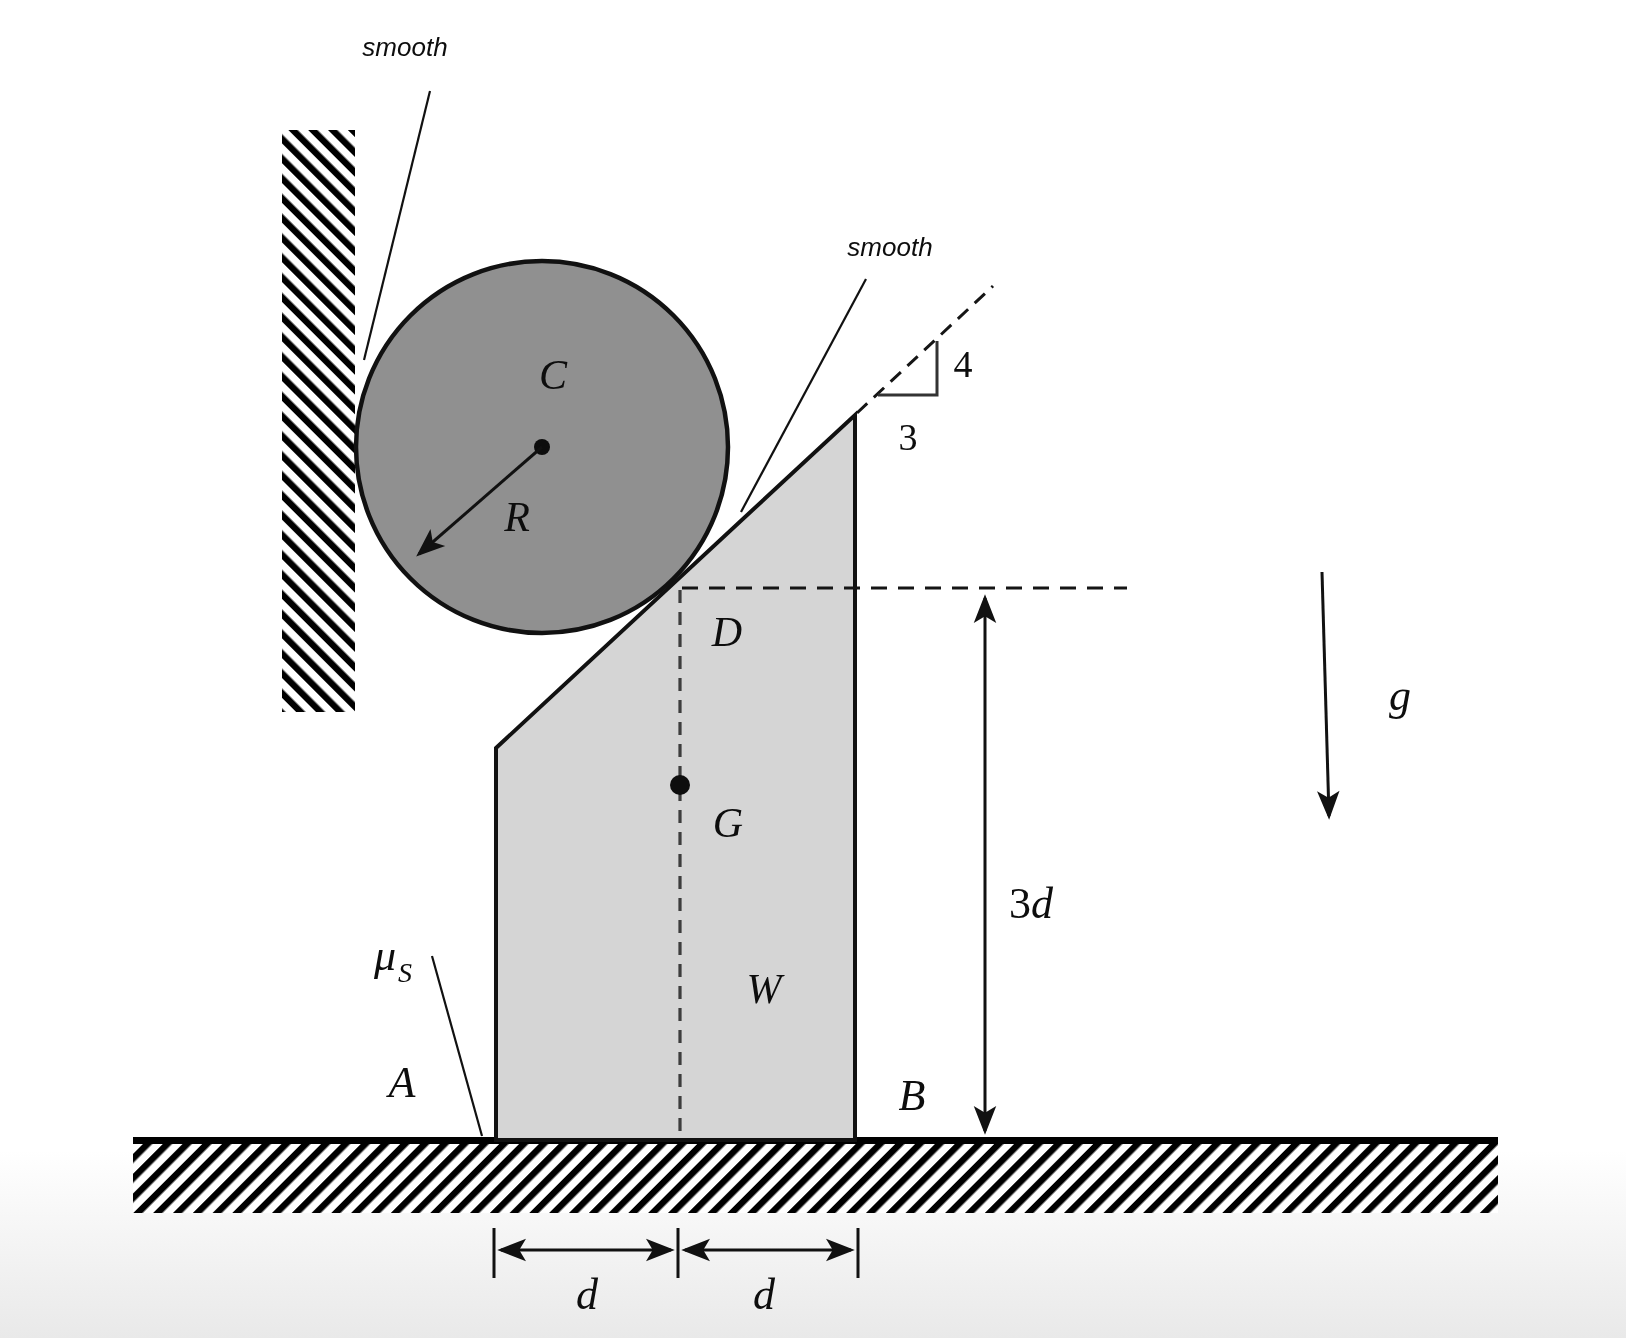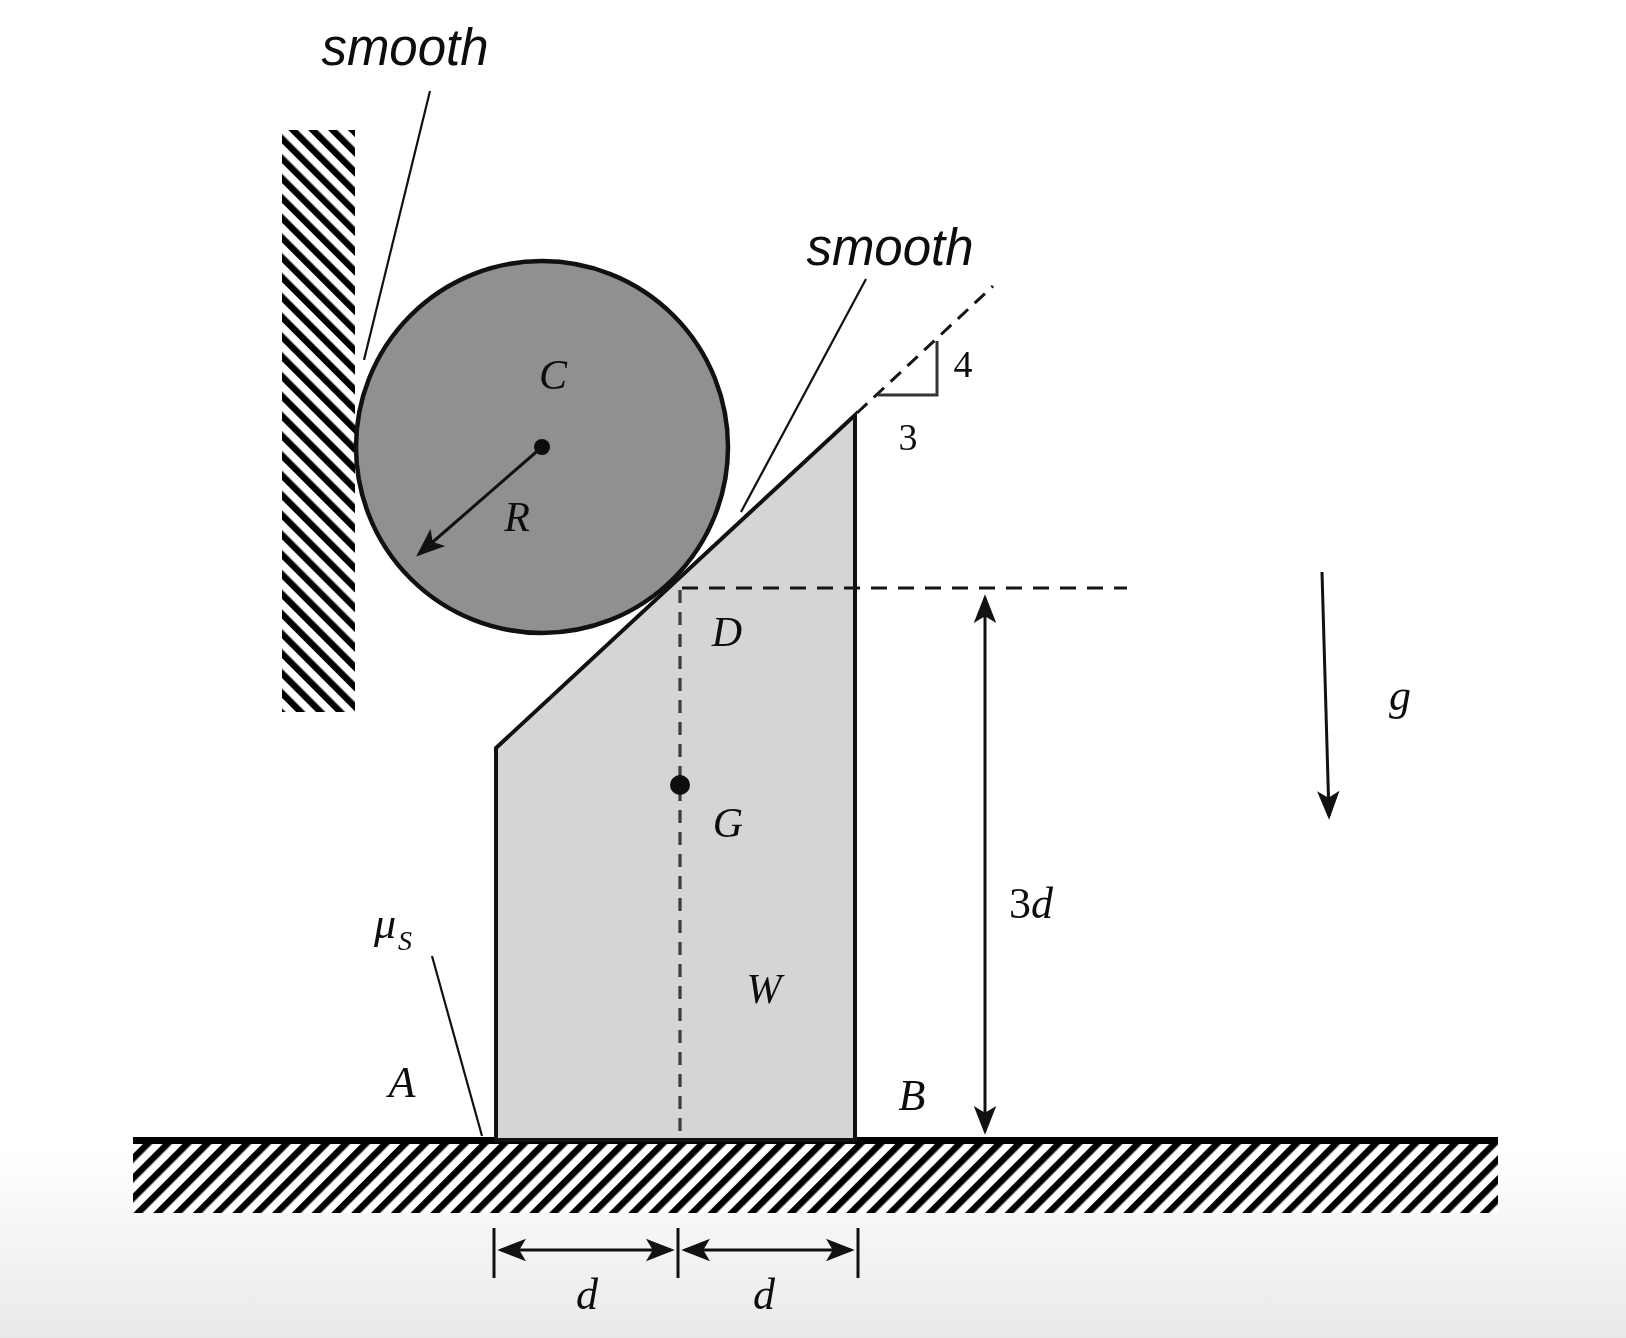--- a/index.html
+++ b/index.html
@@ -18,21 +18,21 @@
   .lbl{
     position:absolute;
     transform:translate(-50%,-50%);
     color:#0d0d0d;
     white-space:nowrap;
     line-height:1;
   }
   .serif-it{font-family:"Liberation Serif",serif;font-style:italic;font-size:44px;}
   .serif-it-sm{font-family:"Liberation Serif",serif;font-style:italic;font-size:42px;}
   .serif-num{font-family:"Liberation Serif",serif;font-style:normal;font-size:38px;}
-  .sans-it{font-family:"Liberation Sans",sans-serif;font-style:italic;font-size:51px;}
+  .sans-it{font-family:"Liberation Sans",sans-serif;font-style:italic;font-size:26px;}
   .sub-s{font-family:"Liberation Serif",serif;font-style:italic;font-size:28px;position:relative;top:12px;left:2px;}
   .coeff{font-style:normal;}
 </style>
 </head>
 <body>
 
 <div class="page">
 
   <div class="floor-fade"></div>
 
@@ -95,21 +95,21 @@
   <div class="lbl serif-it-sm" style="left:553px;top:375px;">C</div>
   <div class="lbl serif-it-sm" style="left:517px;top:517px;">R</div>
 
   <div class="lbl serif-num" style="left:963px;top:364px;">4</div>
   <div class="lbl serif-num" style="left:908px;top:437px;">3</div>
 
   <div class="lbl serif-it-sm" style="left:727px;top:632px;">D</div>
   <div class="lbl serif-it-sm" style="left:728px;top:823px;">G</div>
   <div class="lbl serif-it-sm" style="left:764px;top:989px;">W</div>
 
-  <div class="lbl serif-it" style="left:392px;top:924px;text-align:center;"><span>μ</span><span class="sub-s">S</span></div>
+  <div class="lbl serif-it" style="left:392px;top:956px;text-align:center;"><span>μ</span><span class="sub-s">S</span></div>
 
   <div class="lbl serif-it" style="left:402px;top:1083px;">A</div>
   <div class="lbl serif-it" style="left:912px;top:1096px;">B</div>
 
   <div class="lbl serif-it" style="left:587px;top:1295px;">d</div>
   <div class="lbl serif-it" style="left:764px;top:1295px;">d</div>
 
   <div class="lbl serif-it" style="left:1031px;top:904px;"><span class="coeff">3</span><span>d</span></div>
 
   <div class="lbl serif-it" style="left:1400px;top:696px;">g</div>

